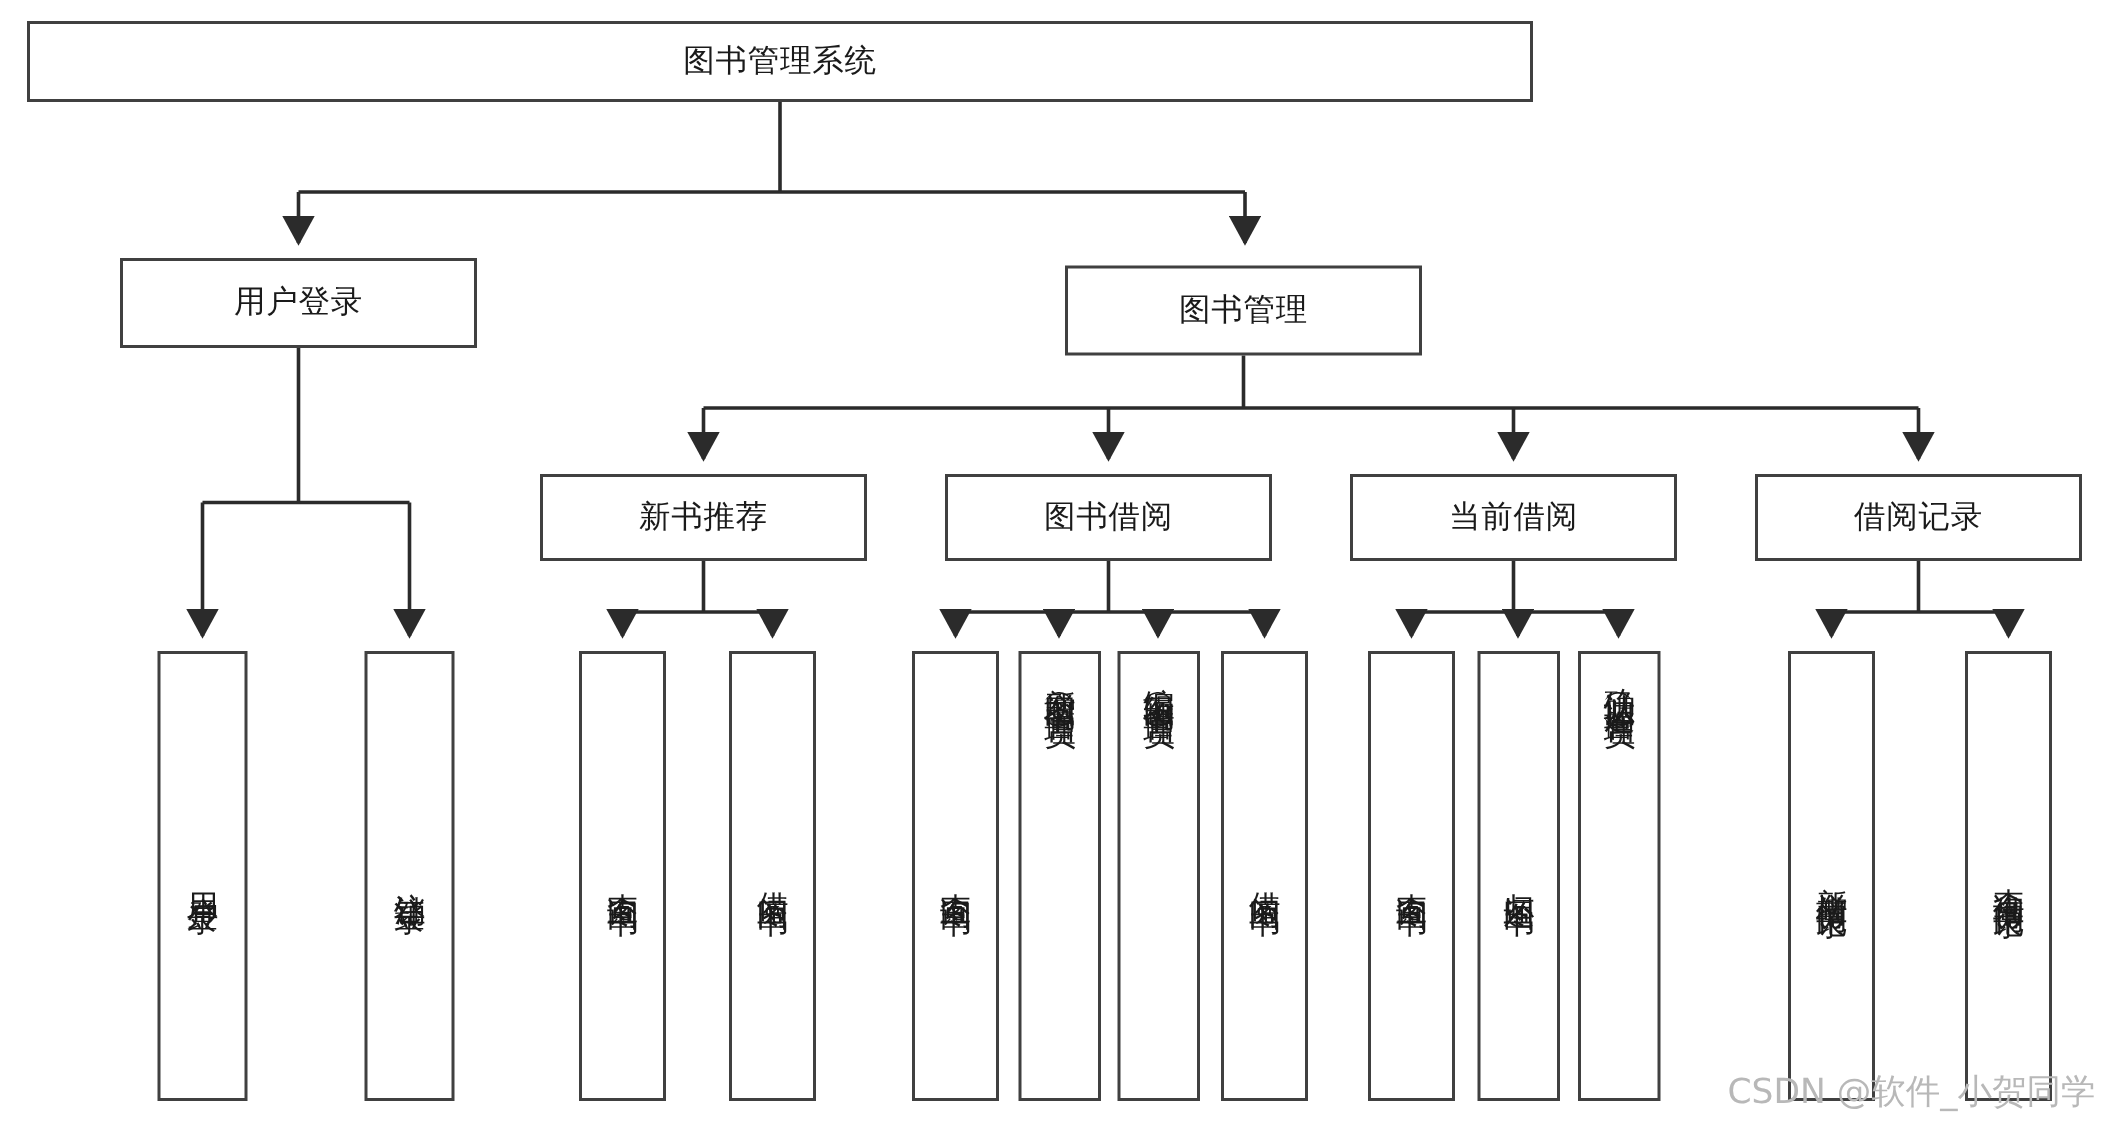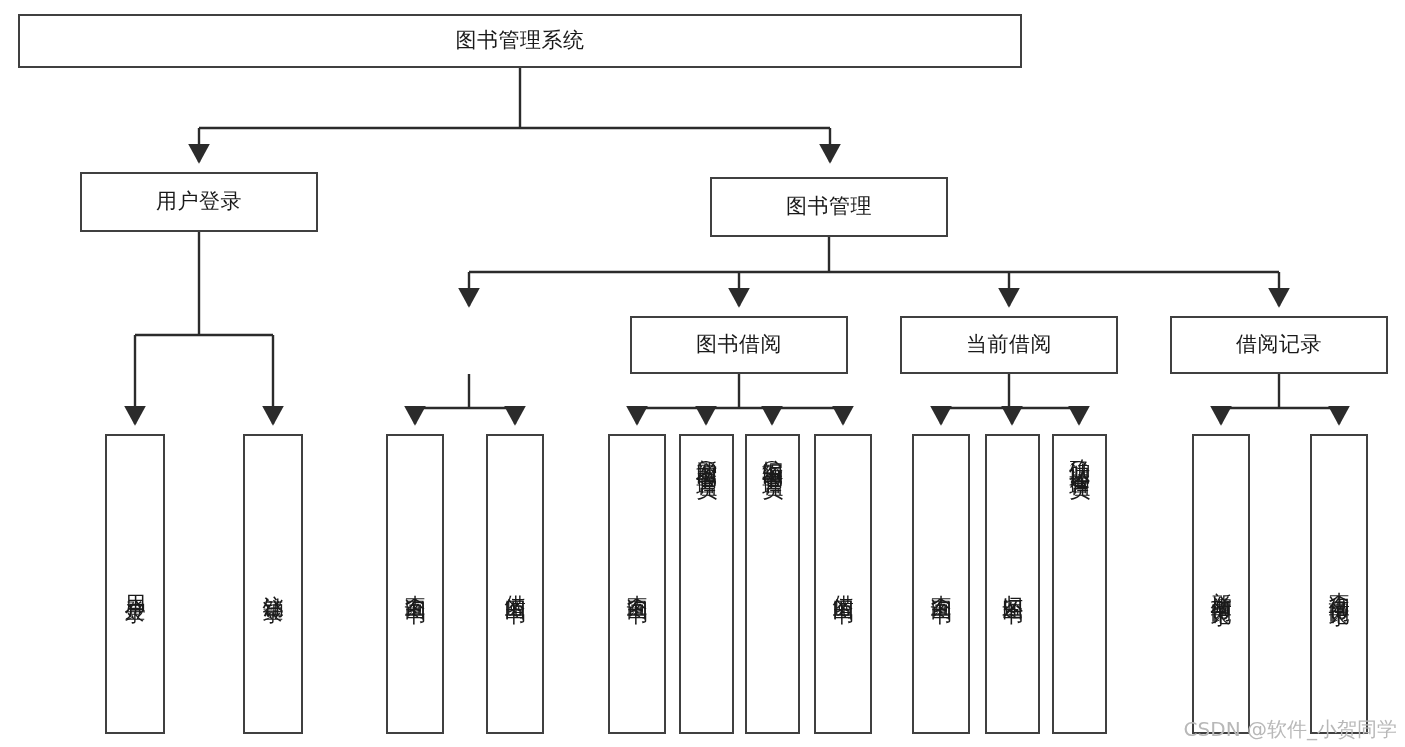--- a/index.html
+++ b/index.html
@@ -57,21 +57,21 @@
     white-space: nowrap;
     letter-spacing: 3px;
   }
   .node.v.top .lbl {
     margin-top: 0;
   }
   .watermark {
     position: absolute;
     right: 8px;
     bottom: 4px;
-    font-size: 20px;
+    font-size: 23px;
     color: #b8b8b8;
     white-space: nowrap;
     user-select: none;
     margin-left: 12px;
   }
 </style>
 </head>
 <body>
 
 <div id="canvas">
@@ -130,20 +130,23 @@
     <span class="lbl">图书管理系统</span>
   </div>
 
   <div class="node h" style="left:80px; top:172px; width:238px; height:60px;">
     <span class="lbl">用户登录</span>
   </div>
   <div class="node h" style="left:710px; top:177px; width:238px; height:60px;">
     <span class="lbl">图书管理</span>
   </div>
 
+  <div class="node h" style="left:360px; top:316px; width:218px; height:58px;">
+    <span class="lbl">新书推荐</span>
+  </div>
   <div class="node h" style="left:630px; top:316px; width:218px; height:58px;">
     <span class="lbl">图书借阅</span>
   </div>
   <div class="node h" style="left:900px; top:316px; width:218px; height:58px;">
     <span class="lbl">当前借阅</span>
   </div>
   <div class="node h" style="left:1170px; top:316px; width:218px; height:58px;">
     <span class="lbl">借阅记录</span>
   </div>
 

